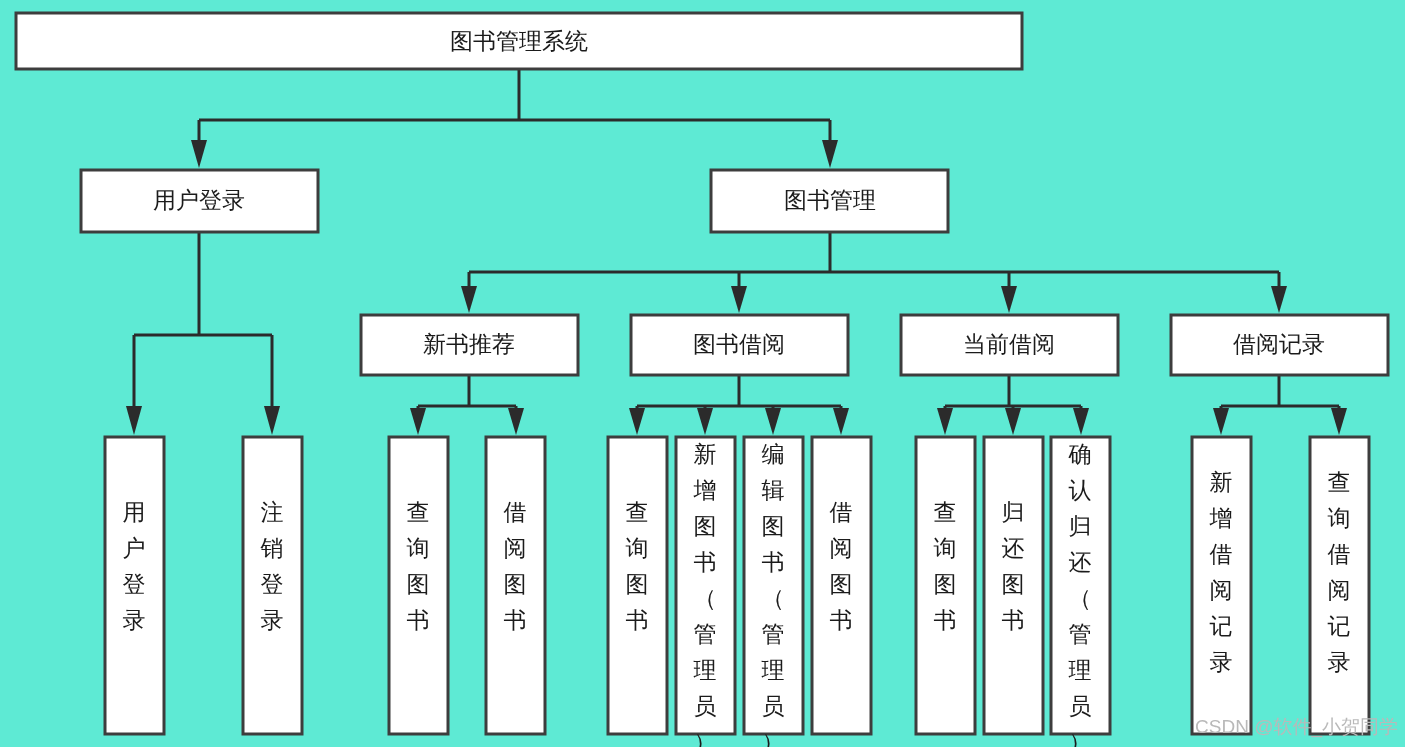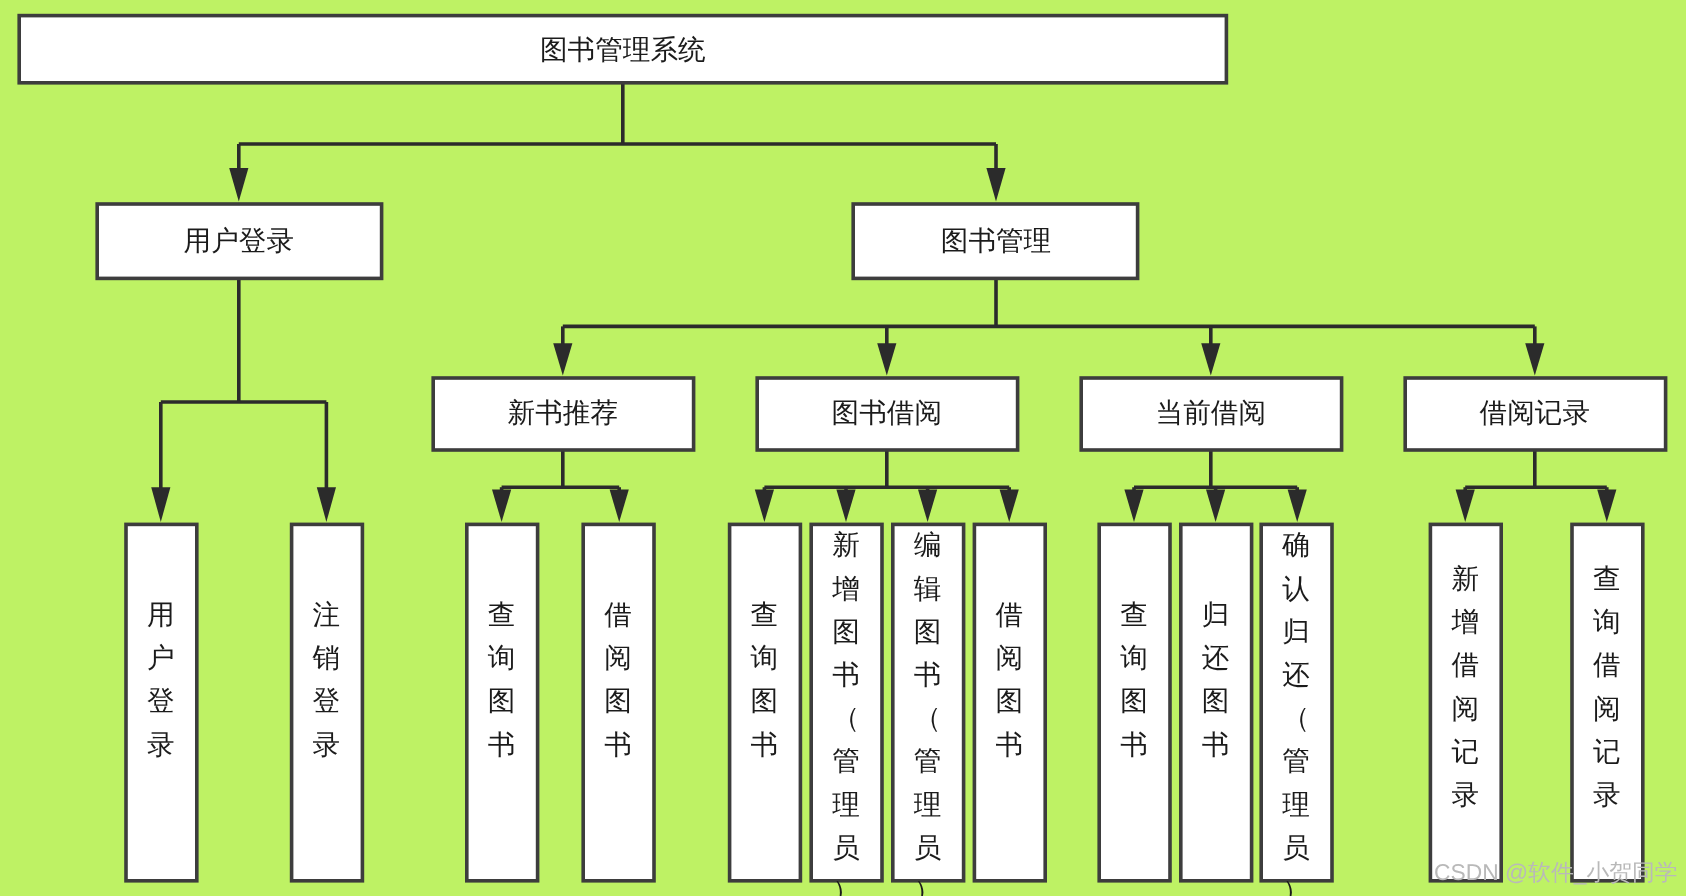--- a/index.html
+++ b/index.html
@@ -7,21 +7,21 @@
     padding: 0;
     background: #ffffff;
   }
   body {
     font-family: "Liberation Sans", "DejaVu Sans", sans-serif;
   }
   #diagram-root {
     position: relative;
     width: 1405px;
     height: 747px;
-    background: #bef264;
+    background: #5eead4;
     overflow: hidden;
   }
   svg.diagram {
     display: block;
     width: 1405px;
     height: 747px;
   }
   .node-box {
     fill: #ffffff;
     stroke: #3d3d3d;

